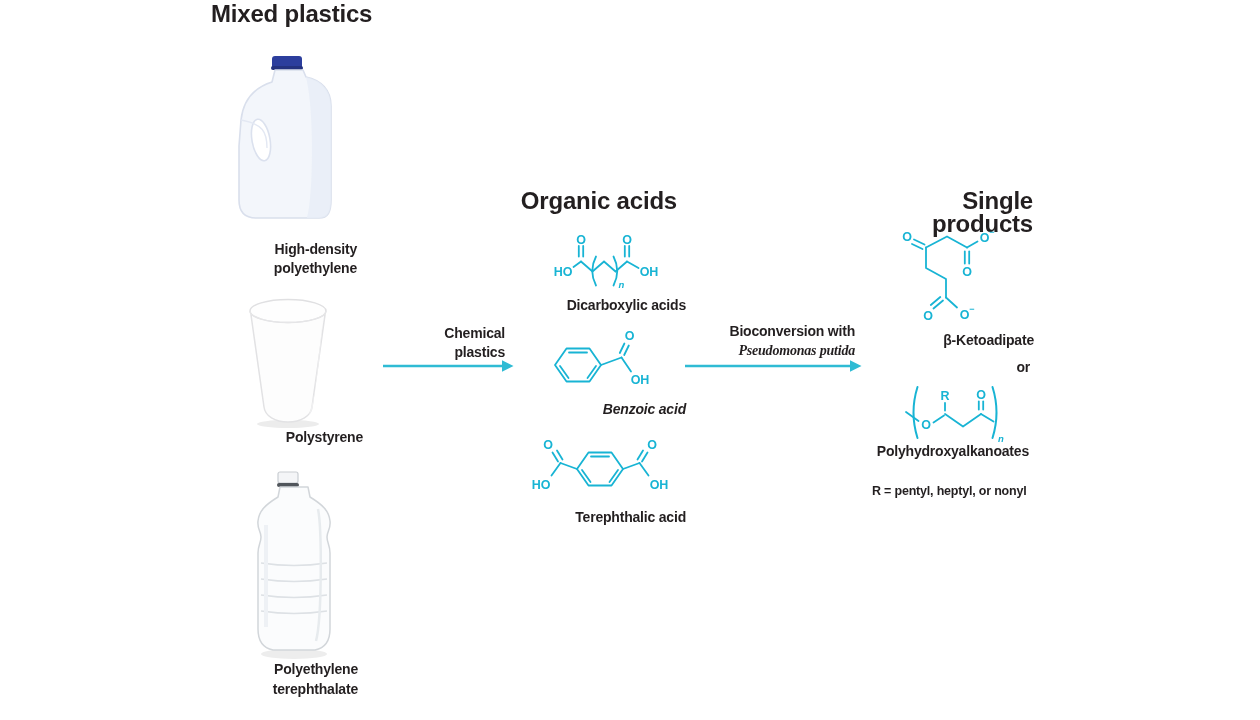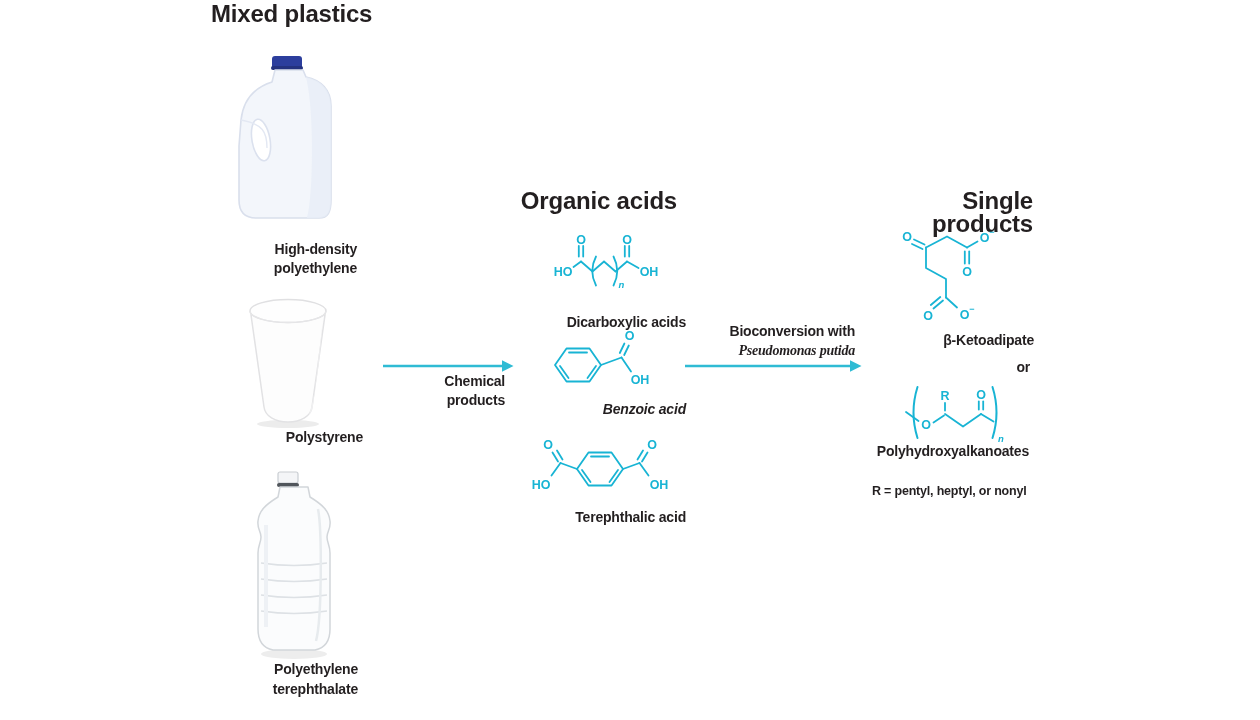--- a/index.html
+++ b/index.html
@@ -59,30 +59,30 @@
 <div class="lbl t15" style="left:217px;top:240px;width:140px;">
   <span class="ln">High-density</span>
   <span class="ln">polyethylene</span>
 </div>
 <div class="lbl t15" style="left:223px;top:428px;width:140px;">Polystyrene</div>
 <div class="lbl t15" style="left:218px;top:659px;width:140px;line-height:20px;">
   <span class="ln">Polyethylene</span>
   <span class="ln">terephthalate</span>
 </div>
 
-<div class="lbl t15" style="left:385px;top:324px;width:120px;margin-top:48px;">
+<div class="lbl t15" style="left:385px;top:324px;width:120px;">
   <span class="ln">Chemical</span>
-  <span class="ln">products</span>
+  <span class="ln">plastics</span>
 </div>
 <div class="lbl t15" style="left:681px;top:321px;width:174px;line-height:20px;">
   <span class="ln">Bioconversion with</span>
   <span class="ln italic">Pseudomonas putida</span>
 </div>
 
-<div class="lbl t15" style="left:520px;top:293px;width:166px;margin-top:20px;">Dicarboxylic acids</div>
+<div class="lbl t15" style="left:520px;top:276px;width:166px;margin-top:20px;">Dicarboxylic acids</div>
 <div class="lbl t15" style="left:520px;top:400px;width:166px;font-style:italic;">Benzoic acid</div>
 <div class="lbl t15" style="left:520px;top:508px;width:166px;">Terephthalic acid</div>
 
 <div class="lbl t15" style="left:874px;top:331px;width:160px;">β-Ketoadipate</div>
 <div class="lbl t15" style="left:870px;top:358px;width:160px;">or</div>
 <div class="lbl t15" style="left:865px;top:442px;width:164px;">Polyhydroxyalkanoates</div>
 <div class="lbl t12" style="left:872px;top:484px;width:220px;text-align:left;">R = pentyl, heptyl, or nonyl</div>
 
 <svg class="diagram" width="1260" height="720" viewBox="0 0 1260 720">
 

